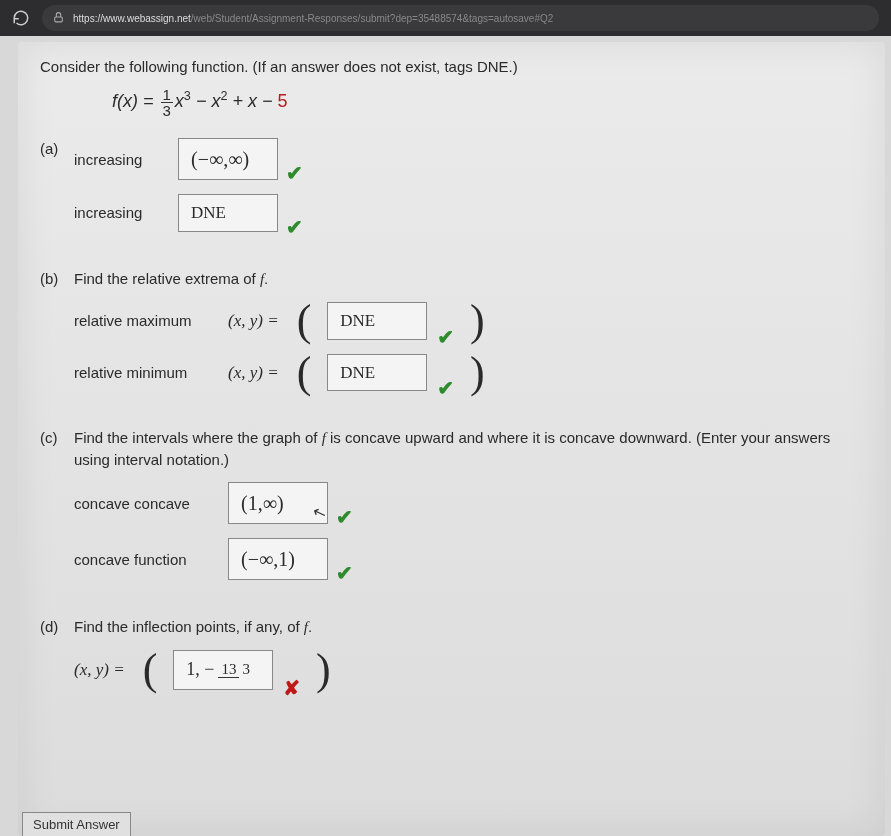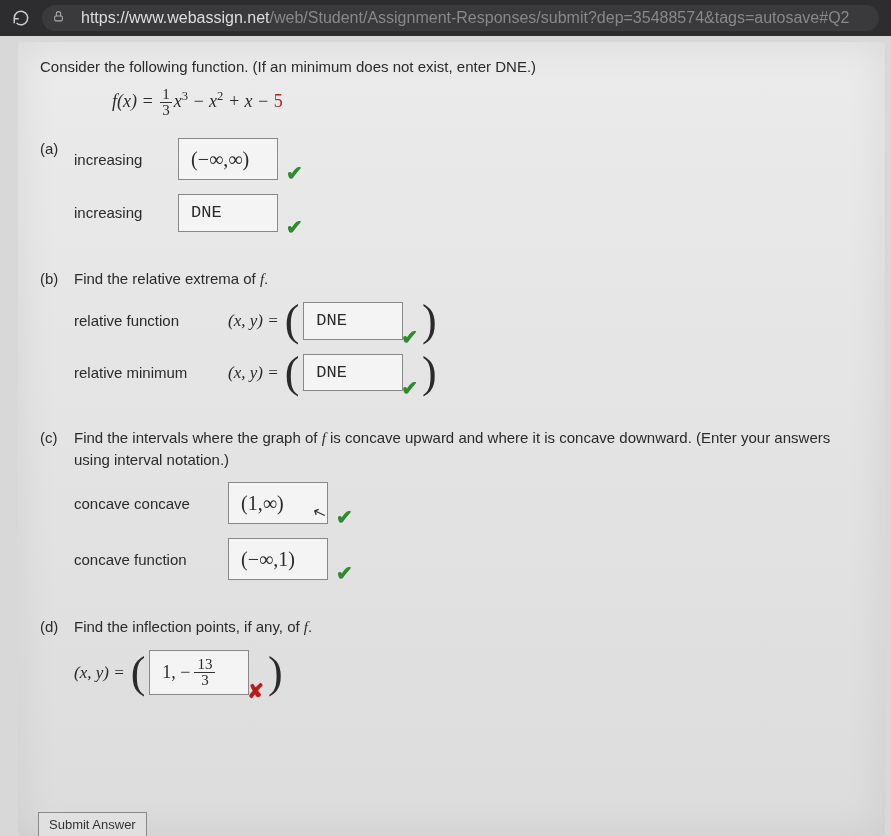--- a/index.html
+++ b/index.html
@@ -26,23 +26,23 @@
       align-items: center;
     }
     .url-bar {
       flex: 1;
       background: #3a3a3d;
       border-radius: 16px;
       height: 26px;
       display: flex;
       align-items: center;
       padding: 0 10px;
-      gap: 16px;
+      gap: 8px;
       color: #aaa;
-      font-size: 16px;
+      font-size: 10px;
       overflow: hidden;
       white-space: nowrap;
     }
     .lock-icon {
       color: #aaa;
       flex-shrink: 0;
     }
     .url-host { color: #ddd; }
     .url-path { color: #888; }
     .content-wrap {
@@ -58,21 +58,21 @@
       height: 794px;
       color: #2a2a2a;
       font-size: 15px;
       line-height: 1.4;
       position: relative;
       box-shadow: inset 0 0 40px rgba(0,0,0,0.08);
     }
     .intro { margin-bottom: 10px; }
     .formula {
       margin: 6px 0 20px 72px;
-      font-family: Liberation Serif, serif;
+      font-family: Liberation Sans, sans-serif;
       font-size: 18px;
       font-style: italic;
     }
     .formula .frac {
       display: inline-flex;
       flex-direction: column;
       align-items: center;
       vertical-align: middle;
       font-size: 15px;
       line-height: 1;
@@ -109,68 +109,68 @@
       background: #f4f4f4;
       padding: 6px 12px;
       min-width: 100px;
       font-family: "Times New Roman", serif;
       font-size: 20px;
       display: inline-flex;
       align-items: center;
       min-height: 36px;
       position: relative;
     }
-    .answer-box.small-text { font-size: 17px; font-family: Liberation Mono, monospace; }
+    .answer-box.small-text { font-size: 17px; font-family: Liberation Serif, serif; }
     .check-mark {
       color: #2e8b2e;
       font-size: 20px;
       font-weight: bold;
       position: relative;
       top: 14px;
       margin-left: -6px;
     }
     .x-mark {
       color: #c01818;
       font-size: 20px;
       font-weight: bold;
       position: relative;
       top: 18px;
       margin-left: -6px;
     }
     .paren-row {
       display: flex;
       align-items: center;
-      gap: 4px;
+      gap: 16px;
     }
     .xy-eq {
       font-family: "Times New Roman", serif;
       font-style: italic;
       font-size: 17px;
       margin-right: 2px;
     }
     .big-paren {
       font-family: "Times New Roman", serif;
       font-size: 44px;
       line-height: 0.8;
       font-weight: 300;
     }
     .inflect-frac {
       display: inline-flex;
-      flex-direction: column;
+      flex-direction: row;
       align-items: center;
       font-size: 15px;
       line-height: 1;
       margin-left: 4px;
     }
     .inflect-frac .num { border-bottom: 1px solid #333; padding: 0 3px; }
     .inflect-frac .den { padding: 0 3px; }
     .submit-btn {
       position: absolute;
       bottom: 0;
-      left: 20px;
+      left: 4px;
       background: #e0e0e0;
       border: 1px solid #888;
       border-bottom: none;
       padding: 4px 10px;
       font-size: 13px;
       color: #333;
       cursor: pointer;
     }
     .fi { font-style: italic; font-family: 'Times New Roman', serif; }
     .cursor-arrow {
@@ -202,21 +202,21 @@
     </span>
     <span>
       <span class="url-host">https://www.webassign.net</span><span class="url-path">/web/Student/Assignment-Responses/submit?dep=35488574&amp;tags=autosave#Q2</span>
     </span>
   </div>
 </div>
 
 <div class="content-wrap">
   <div class="page">
 
-    <div class="intro">Consider the following function. (If an minimum does not exist, enter DNE.)</div>
+    <div class="intro">Consider the following function. (If an answer does not exist, tags DNE.)</div>
 
     <div class="formula">
       <span>f(x) = </span><span class="frac">
           <span class="num">1</span>
           <span class="den">3</span>
         </span><span>x</span><sup>3</sup><span> − </span><span>x</span><sup>2</sup><span> + </span><span>x</span><span> − </span><span class="const">5</span>
     </div>
 
     <div class="part">
       <div class="part-label">(a)</div>
@@ -234,21 +234,21 @@
       </div>
     </div>
 
     <div class="part">
       <div class="part-label">(b)</div>
       <div class="part-body">
         <div class="part-prompt">
           Find the relative extrema of <span class="fi">f</span>.
         </div>
         <div class="answer-row">
-          <div class="answer-label">relative function</div>
+          <div class="answer-label">relative maximum</div>
           <div class="paren-row">
             <span class="xy-eq">(x, y) = </span>
             <span class="big-paren">(</span>
             <div class="answer-box small-text">DNE</div>
             <span class="check-mark" style="top:16px;">✔</span>
             <span class="big-paren">)</span>
           </div>
         </div>
         <div class="answer-row">
           <div class="answer-label">relative minimum</div>

